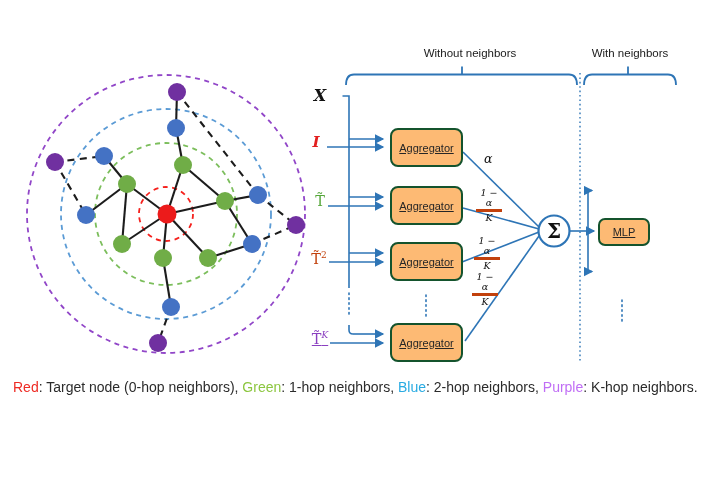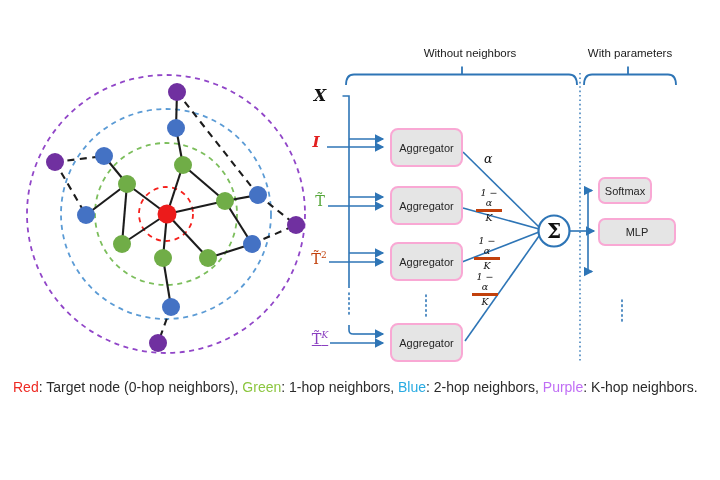--- a/index.html
+++ b/index.html
@@ -1,23 +1,23 @@
 <!DOCTYPE html>
 <html><head>
 <meta charset="utf-8">
 <style>
   html,body{margin:0;padding:0;background:#ffffff;}
   #stage{position:relative;width:720px;height:480px;background:#ffffff;overflow:hidden;
          font-family:"Liberation Sans", sans-serif;}
   svg{position:absolute;left:0;top:0;}
 
   
-  .fbox{position:absolute;border:2px solid #f9a8d4;border-radius:8px;background:#e5e5e5;
+  .fbox{position:absolute;border:2px solid #14532d;border-radius:8px;background:#fdba74;
         display:flex;align-items:center;justify-content:center;
-        font-size:11px;color:#262626;box-sizing:border-box;}
+        font-size:11px;color:#262626;box-sizing:border-box;text-decoration:underline;}
   .fbox.small{border-radius:7px;font-size:11px;}
 
   
   .sec-label{position:absolute;font-size:11.5px;color:#1a1a1a;text-align:center;}
 
   
   .in-label{position:absolute;width:30px;text-align:center;
             font-family:"DejaVu Serif", serif;line-height:1.1;}
   .lbl-x{color:#111;font-size:16px;font-weight:bold;font-style:italic;}
   .lbl-i{color:#e21f1f;font-size:15px;font-weight:bold;font-style:italic;}
@@ -136,21 +136,21 @@
       <path d="M588,231 V271.5 H592" marker-end="url(#ah)"></path>
 
       <line x1="426" y1="295" x2="426" y2="317" stroke-dasharray="1.5 3.4" stroke-linecap="round"></line>
       <line x1="622" y1="300" x2="622" y2="322" stroke-dasharray="1.5 3.4" stroke-linecap="round"></line>
     </g>
 
     <circle cx="554" cy="231" r="15.5" fill="#ffffff" stroke="#2e75b6" stroke-width="2.2"></circle>
   </svg>
 
   <div class="sec-label" style="left:380px;top:47px;width:180px;">Without neighbors</div>
-  <div class="sec-label" style="left:560px;top:47px;width:140px;">With parameters</div>
+  <div class="sec-label" style="left:560px;top:47px;width:140px;">With neighbors</div>
 
   <div class="in-label lbl-x" style="left:305px;top:87px;">X</div>
   <div class="in-label lbl-i" style="left:301px;top:134px;"><span>I</span></div>
   <div class="in-label lbl-t lbl-t1" style="left:305px;top:194px;"><span>T̃</span></div>
   <div class="in-label lbl-t lbl-t2" style="left:304px;top:251px;"><span>T̃</span><sup>2</sup></div>
   <div class="in-label lbl-t lbl-tk" style="left:305px;top:331px;text-decoration:underline;"><span>T̃</span><sup style="font-style:italic">K</sup></div>
 
   <div class="fbox" style="left:390px;top:128px;width:73px;height:39px;">
       <span>Aggregator</span>
     </div>
@@ -173,22 +173,19 @@
     <span class="num">1 − α</span>
     <span class="den">K</span>
   </div>
   <div class="frac" style="left:472px;top:272px;">
     <span class="num">1 − α</span>
     <span class="den">K</span>
   </div>
 
   <div class="sigma">Σ</div>
 
-  <div class="fbox small" style="left:598px;top:177px;width:54px;height:27px;">
-      <span>Softmax</span>
-    </div>
-  <div class="fbox small" style="left:598px;top:218px;width:78px;height:28px;">
+  <div class="fbox small" style="left:598px;top:218px;width:52px;height:28px;">
       <span>MLP</span>
     </div>
 
   <div class="caption"><span style="color: rgb(238, 43, 36);">Red</span><span style="color: rgb(43, 43, 43);">: Target node (0-hop neighbors), </span><span style="color: rgb(140, 198, 63);">Green</span><span style="color: rgb(43, 43, 43);">: 1-hop neighbors, </span><span style="color: rgb(41, 171, 226);">Blue</span><span style="color: rgb(43, 43, 43);">: 2-hop neighbors, </span><span style="color: rgb(192, 110, 245);">Purple</span><span style="color: rgb(43, 43, 43);">: K-hop neighbors.</span></div>
 
 </div>
 
 </body></html>

